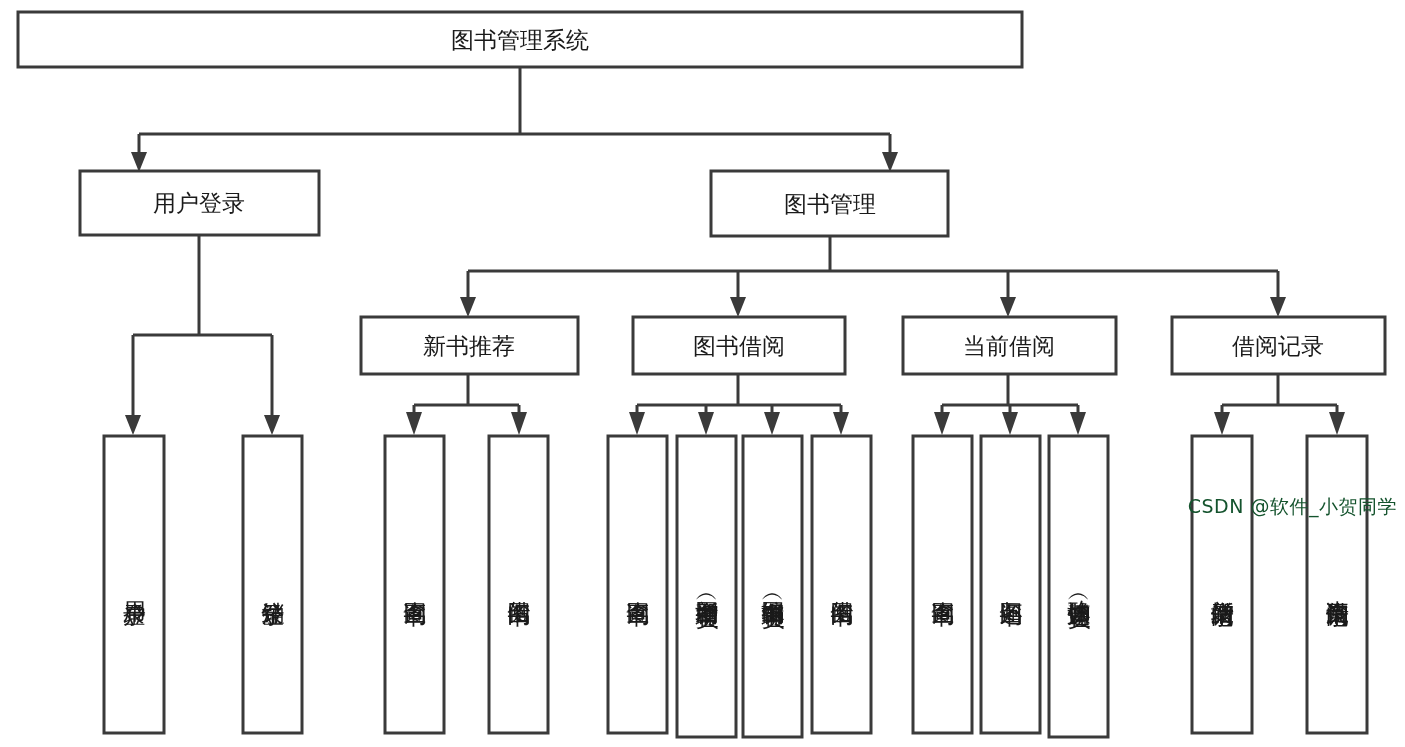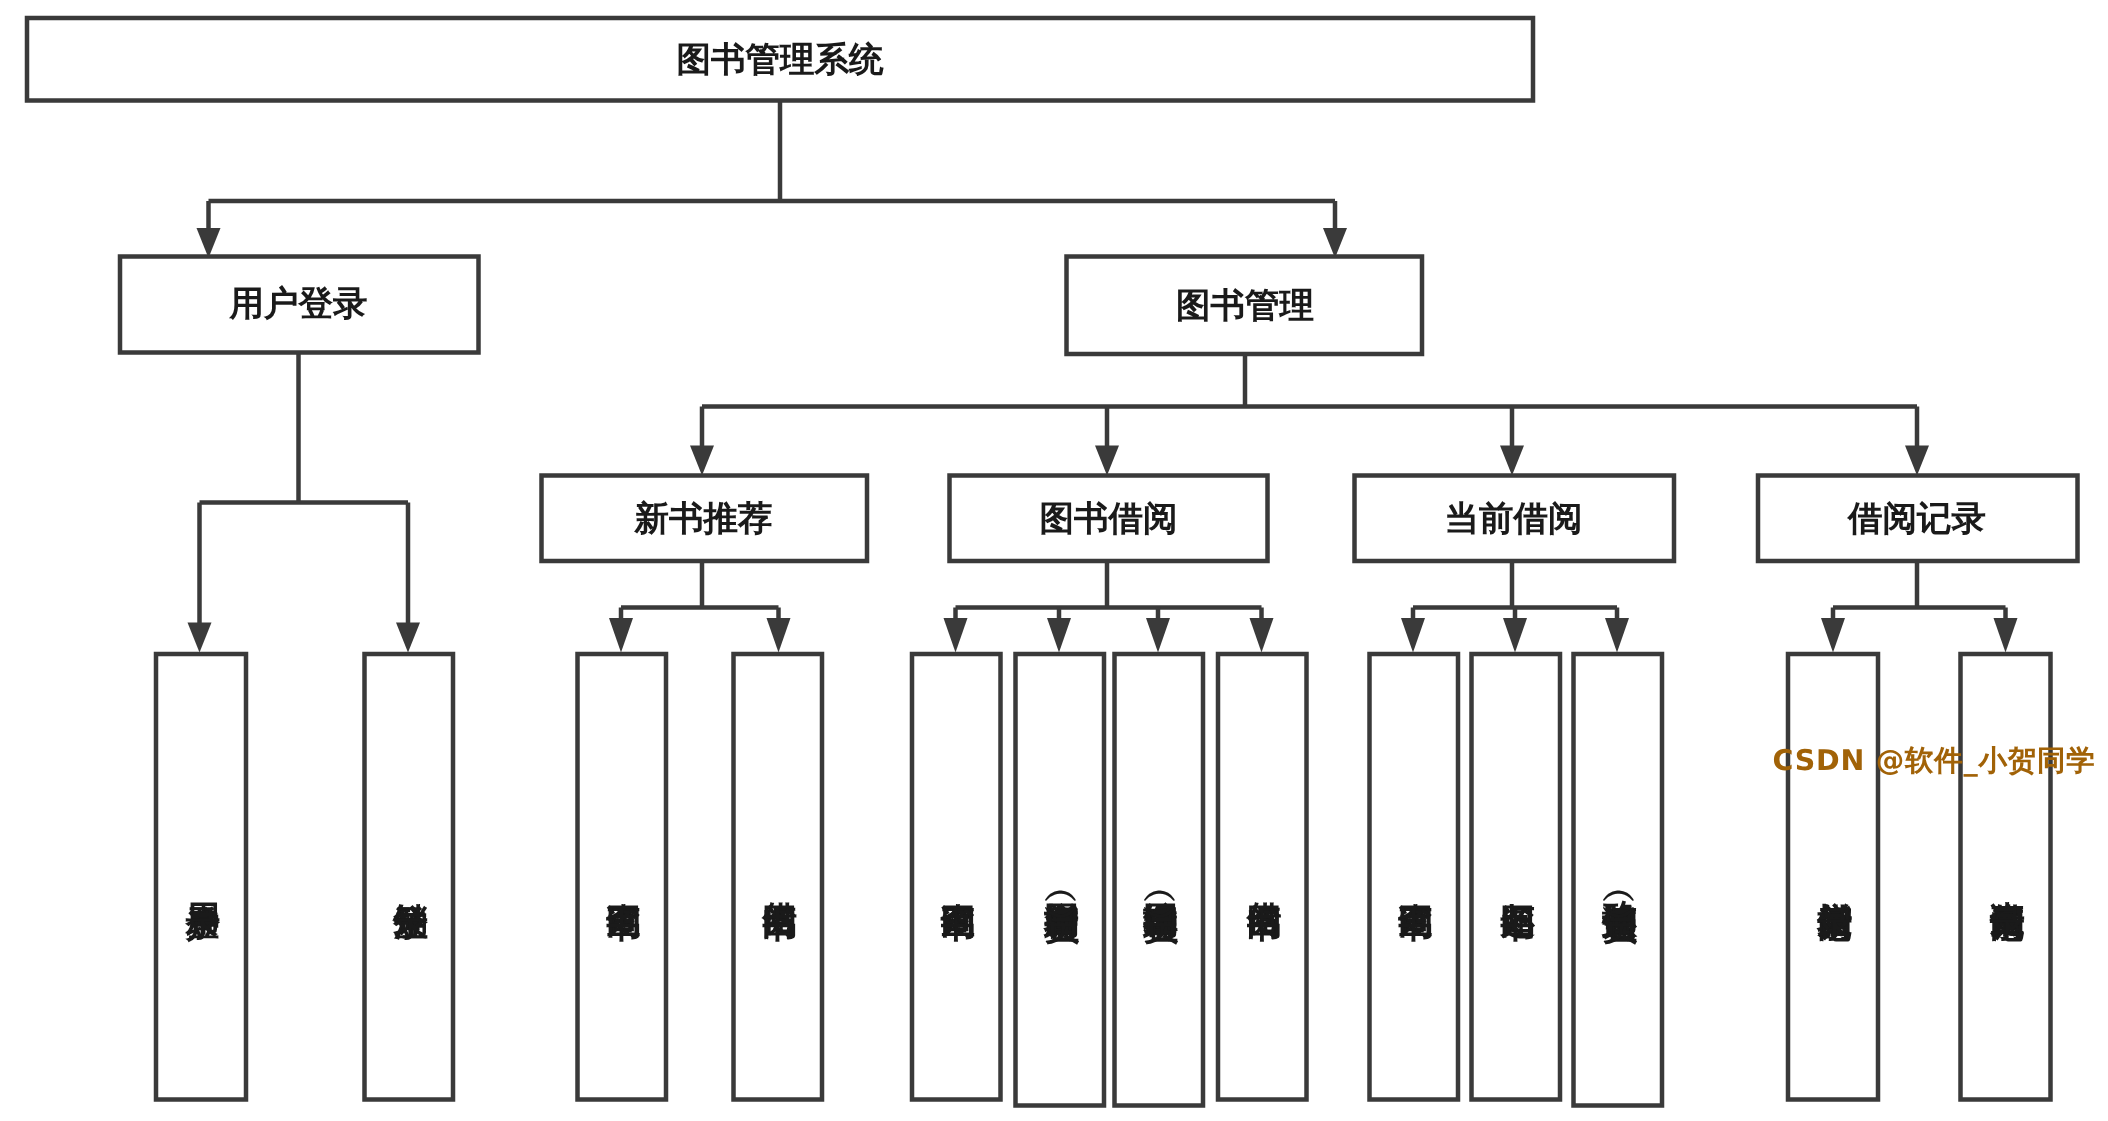--- a/index.html
+++ b/index.html
@@ -13,21 +13,20 @@
     height: 747px;
     font-family: "DejaVu Sans", "Liberation Sans", sans-serif;
     overflow: hidden;
     position: relative;
   }
   #diagram-root {
     position: relative;
     width: 1405px;
     height: 526px;
     background: #ffffff;
-    font-weight: bold;
   }
   svg#flow-svg {
     position: absolute;
     top: 0;
     left: 0;
     width: 1405px;
     height: 747px;
     display: block;
   }
   .node-box {
@@ -71,21 +70,21 @@
     align-items: center;
     justify-content: center;
     pointer-events: none;
   }
   #watermark {
     position: absolute;
     right: 8px;
     bottom: 6px;
     font-family: "DejaVu Sans", "Liberation Sans", sans-serif;
     font-size: 19px;
-    color: #a16207;
+    color: #14532d;
     white-space: nowrap;
     letter-spacing: 0.5px;
   }
 </style>
 </head>
 <body>
 
 <div id="diagram-root">
 
   <svg id="flow-svg" viewBox="0 0 1405 747" xmlns="http://www.w3.org/2000/svg">

